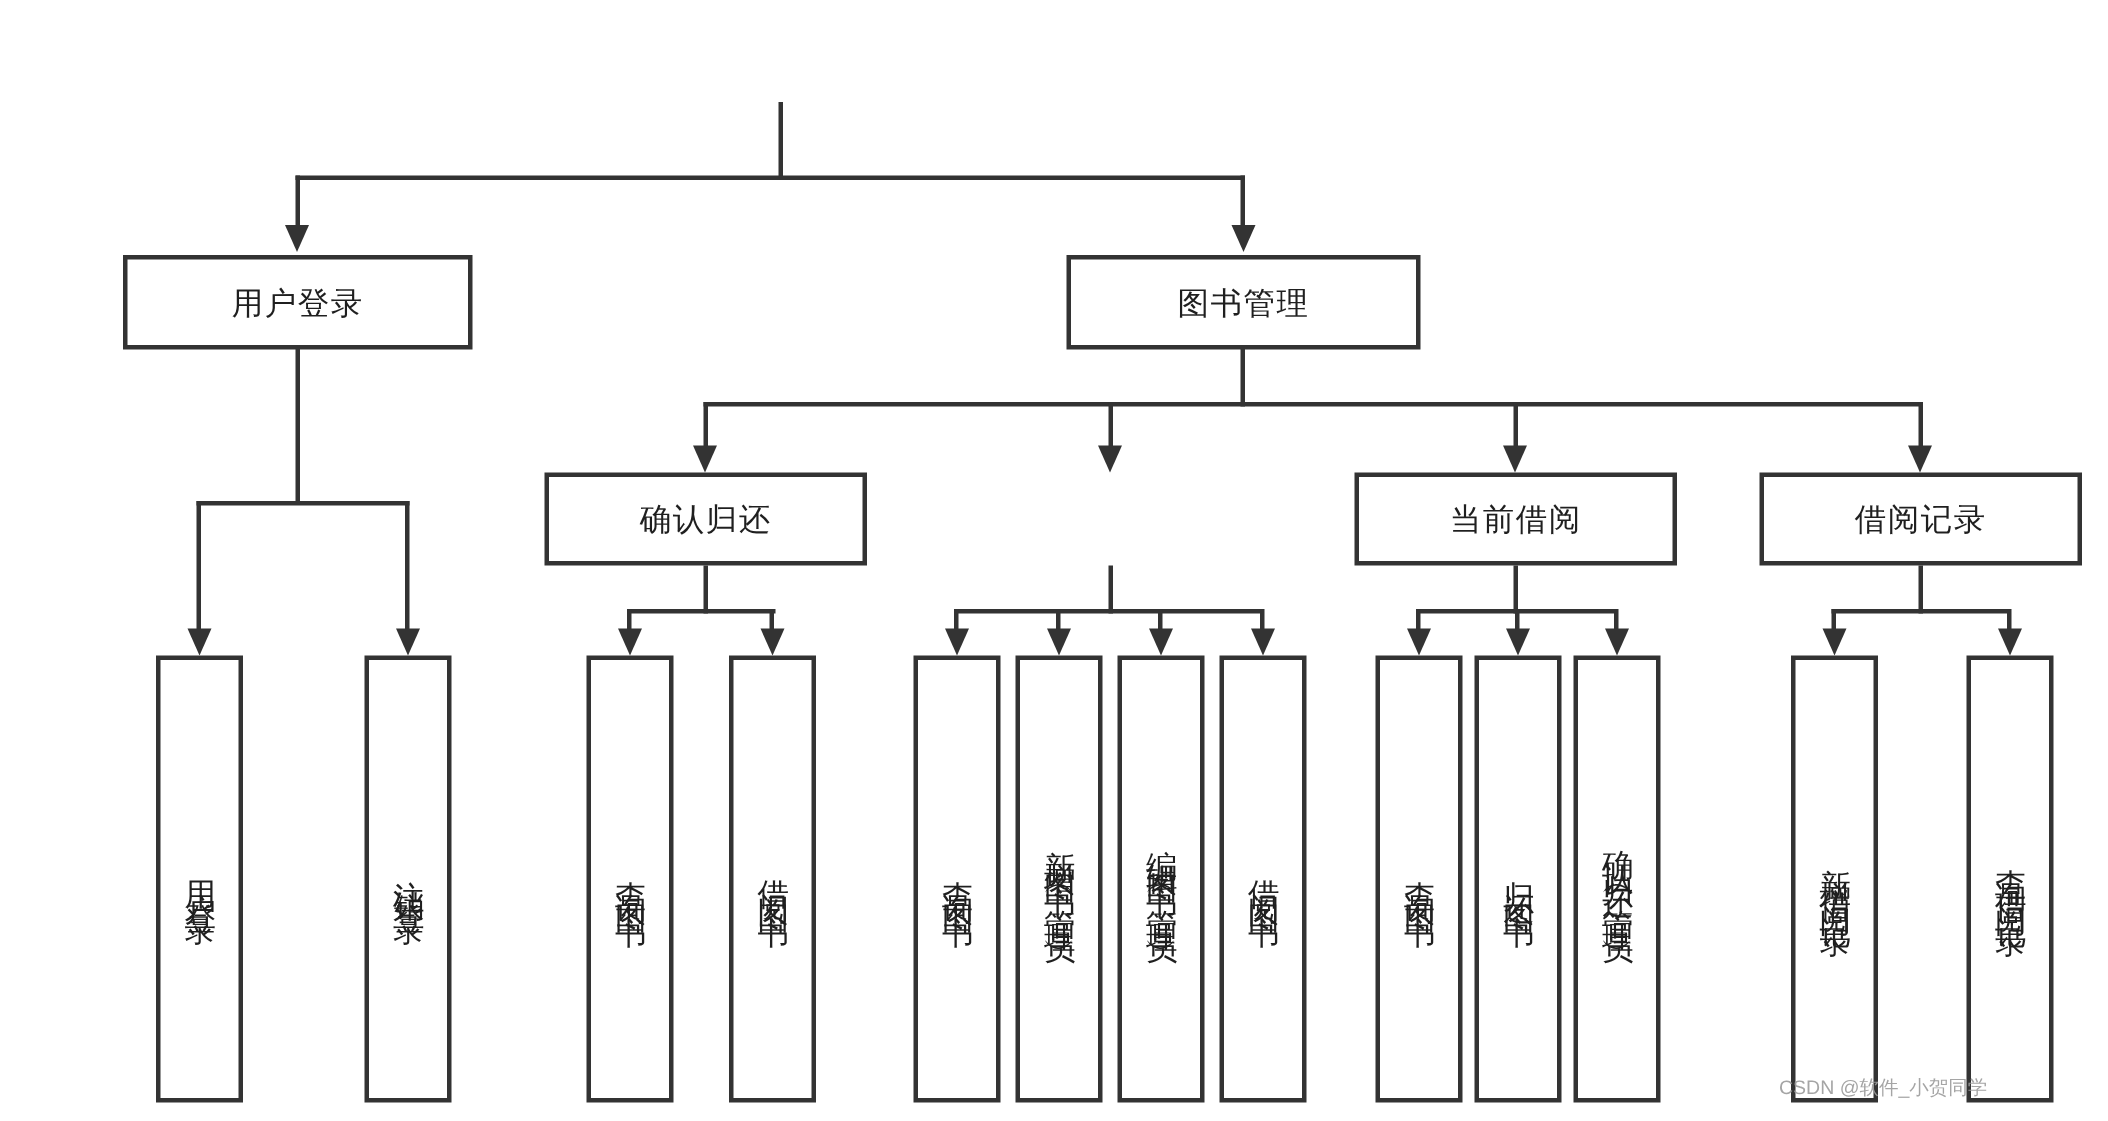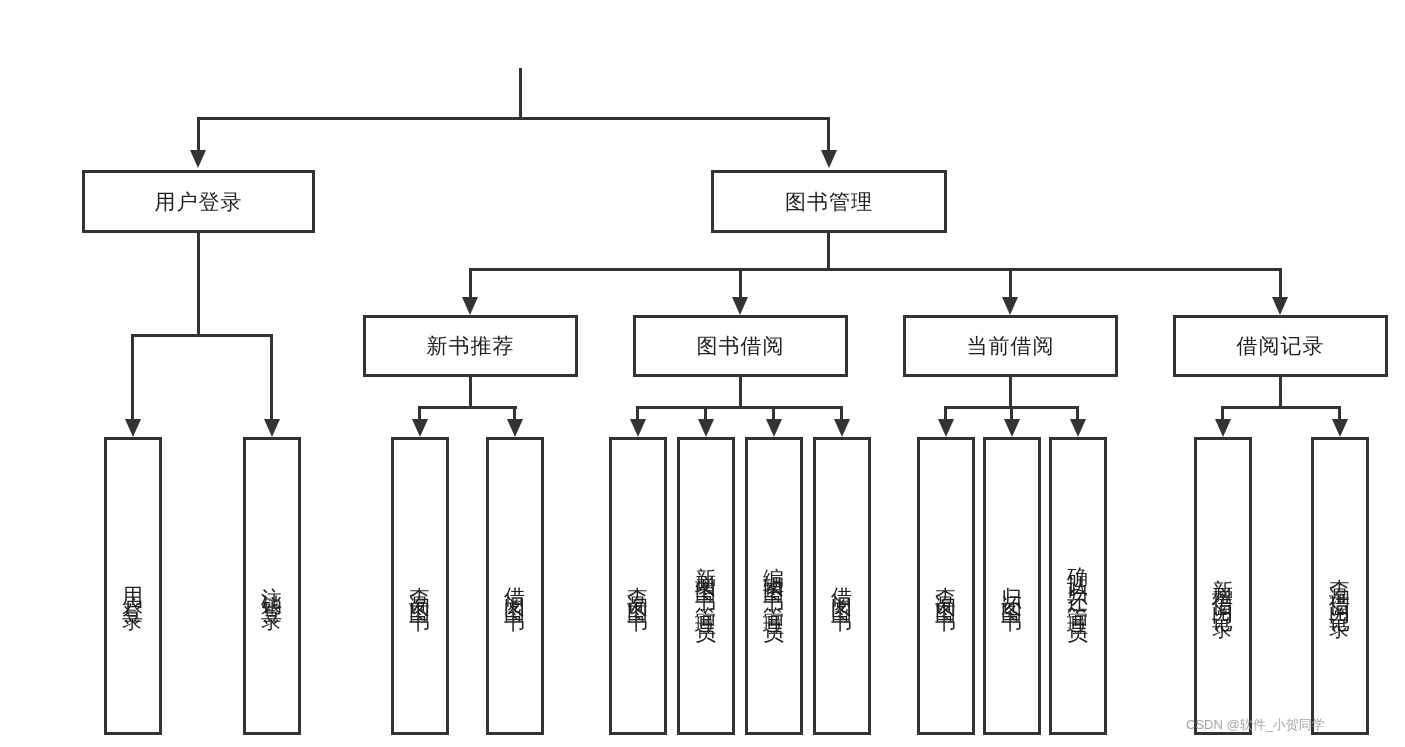--- a/index.html
+++ b/index.html
@@ -48,24 +48,21 @@
 
 
   <div class="h-box" style="left:82px;top:170px;width:233px;height:63px;">
     <span>用户登录</span>
   </div>
   <div class="h-box" style="left:711px;top:170px;width:236px;height:63px;">
     <span>图书管理</span>
   </div>
 
   <div class="h-box" style="left:363px;top:315px;width:215px;height:62px;">
-    <span>新书推荐</span>
-  </div>
-  <div class="h-box" style="left:633px;top:315px;width:215px;height:62px;">
-    <span>图书借阅</span>
+    <span>确认归还</span>
   </div>
   <div class="h-box" style="left:903px;top:315px;width:215px;height:62px;">
     <span>当前借阅</span>
   </div>
   <div class="h-box" style="left:1173px;top:315px;width:215px;height:62px;">
     <span>借阅记录</span>
   </div>
 
   <div class="v-box" style="left:104px;">
     <span>用户登录</span>

